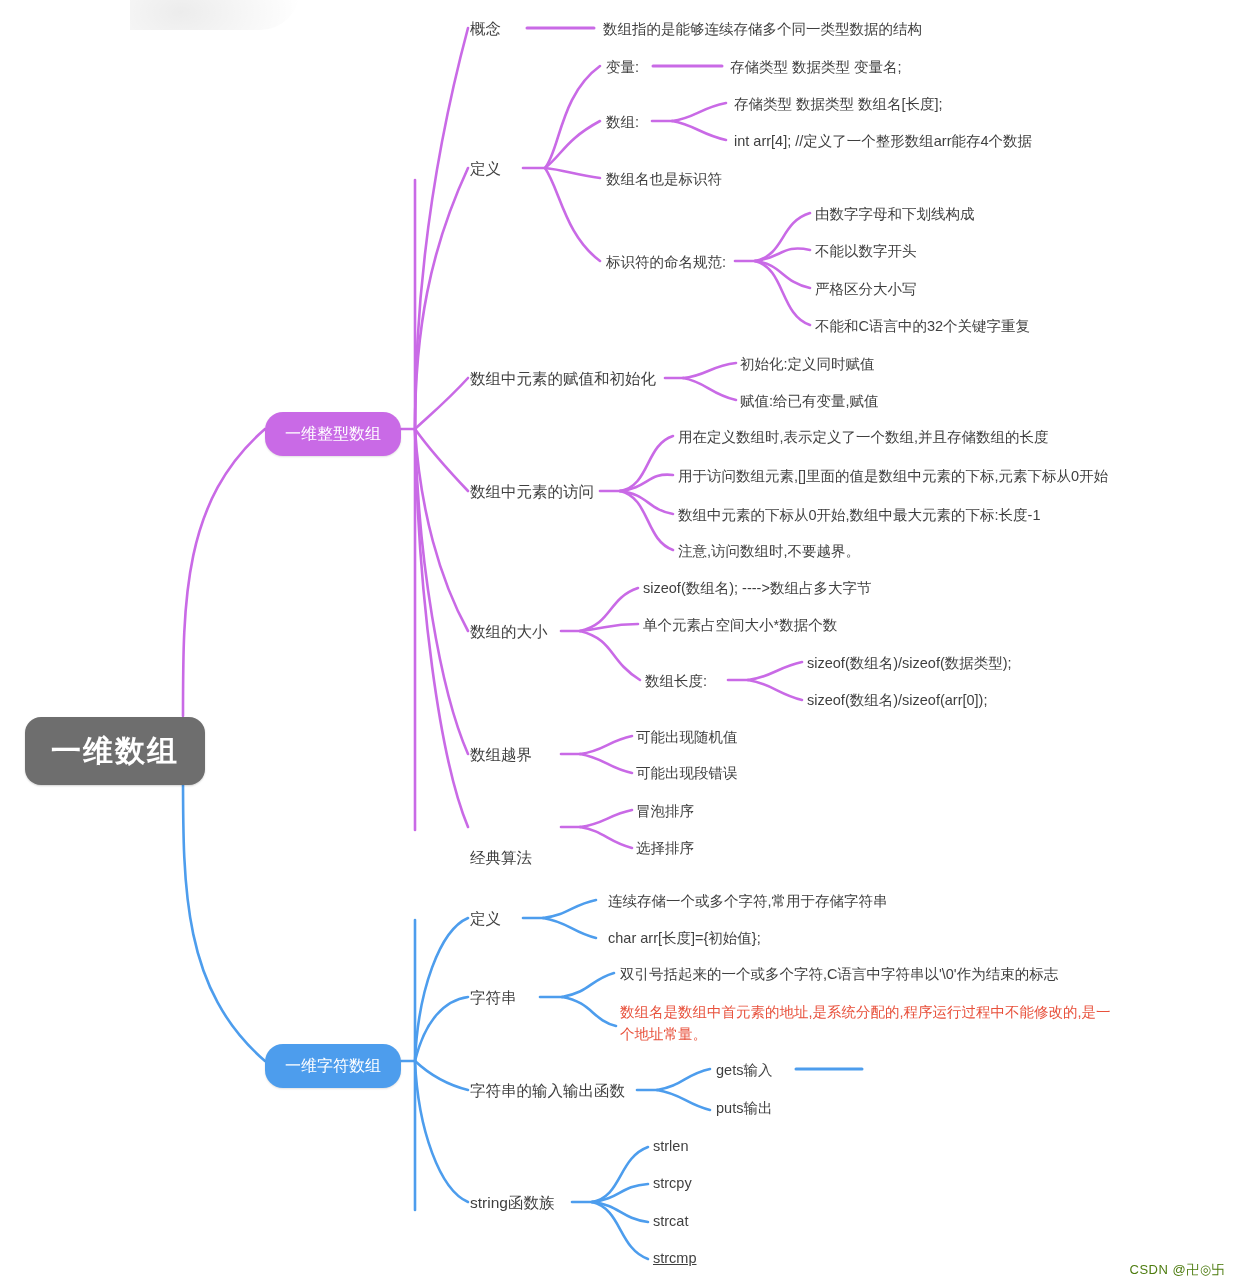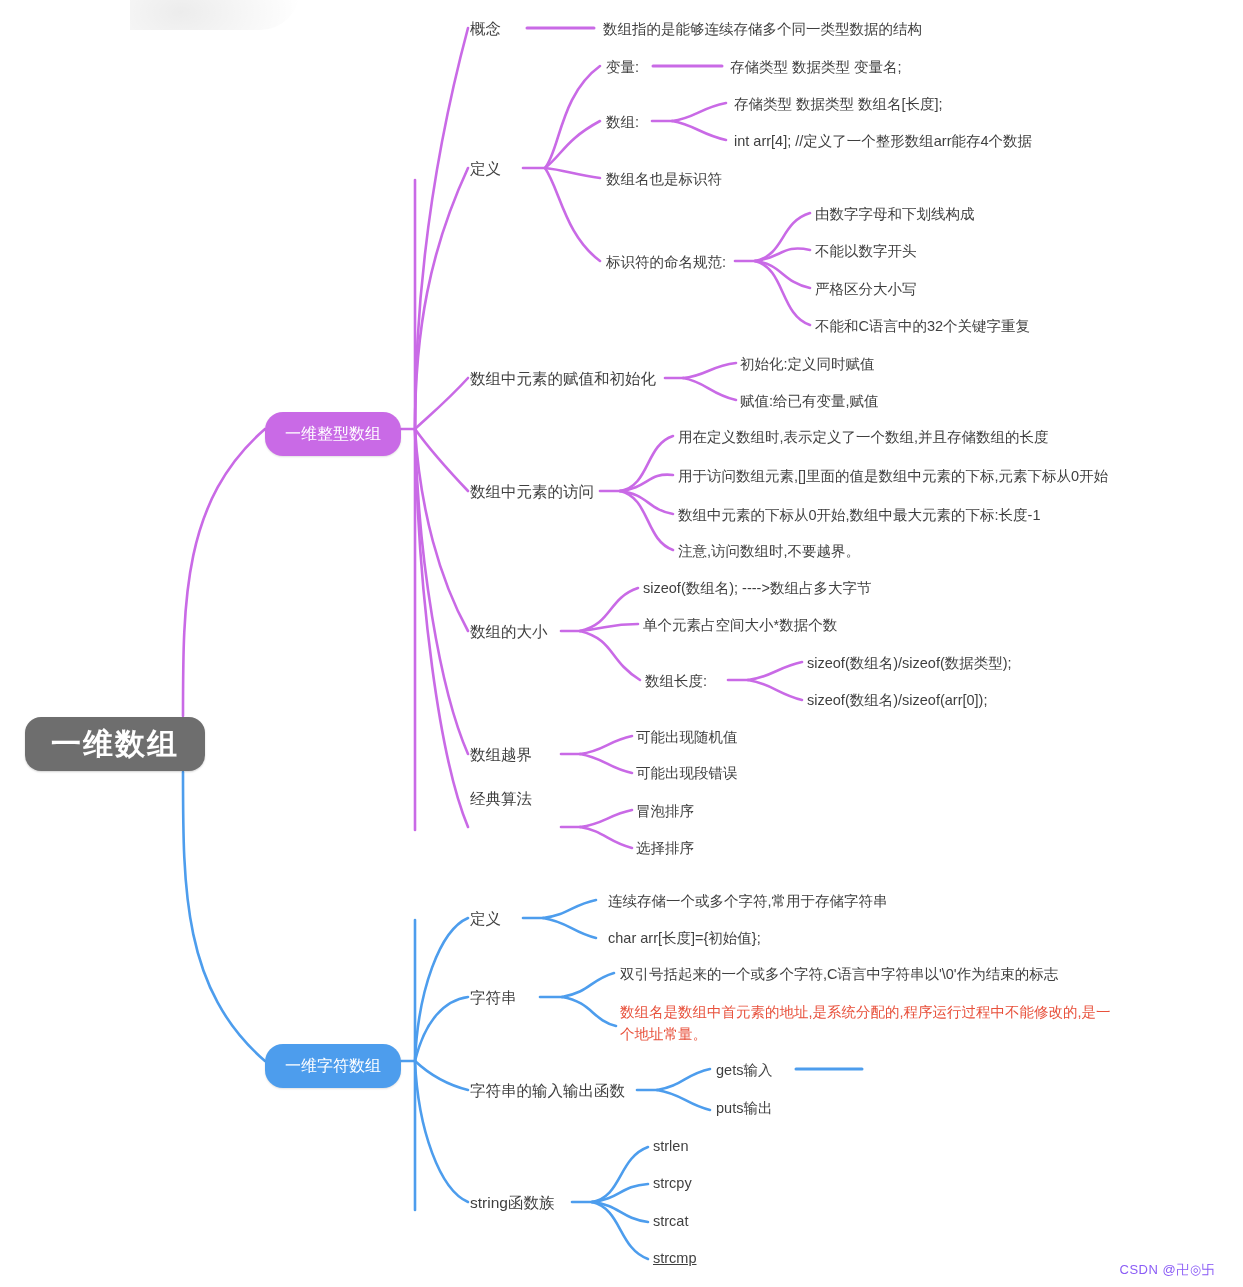--- a/index.html
+++ b/index.html
@@ -21,43 +21,43 @@
 
   .node{position:absolute;white-space:nowrap;}
 
   .root{
     display:flex;align-items:center;justify-content:center;
     background:#6e6e6e;color:#ffffff;
     border-radius:16px;
     font-size:30px;font-weight:bold;
     letter-spacing:2px;
     padding:0 26px;
-    height:54px;
+    height:68px;
     box-shadow:0 1px 2px rgba(0,0,0,.18);
   }
   .branch{
     display:flex;align-items:center;justify-content:center;
     color:#ffffff;border-radius:18px;
     font-size:16px;height:44px;padding:0 20px;
     box-shadow:0 1px 2px rgba(0,0,0,.12);
   }
   .branch.purple{background:#c96ae6;}
   .branch.blue{background:#4d9ded;}
 
   .topic{
     font-size:15.5px;color:#3f3f3f;line-height:1.45;
   }
   .leaf{
     font-size:14.5px;color:#3f3f3f;line-height:1.5;
   }
   .leaf.red{color:#e8513c;white-space:normal;width:500px;}
 
   .watermark{
-    position:absolute;right:28px;bottom:8px;
-    font-size:13px;color:#8b5cf6;letter-spacing:.5px;
+    position:absolute;right:18px;bottom:8px;
+    font-size:13px;color:#4d7c0f;letter-spacing:.5px;
   }
 </style>
 </head>
 <body>
 
 <div id="stage">
 
   <div class="corner-shade"></div>
 
   <svg id="wires" viewBox="0 0 1243 1287">
@@ -164,21 +164,21 @@
   <div class="node branch blue" style="left:265px;top:1044px;">
     <span>一维字符数组</span>
   </div>
 
   <div class="node topic" style="left:470px;top:18px;">概念</div>
   <div class="node topic" style="left:470px;top:158px;">定义</div>
   <div class="node topic" style="left:470px;top:368px;">数组中元素的赋值和初始化</div>
   <div class="node topic" style="left:470px;top:481px;">数组中元素的访问</div>
   <div class="node topic" style="left:470px;top:621px;">数组的大小</div>
   <div class="node topic" style="left:470px;top:744px;">数组越界</div>
-  <div class="node topic" style="left:470px;top:788px;text-align:right;">经典算法</div>
+  <div class="node topic" style="left:470px;top:847px;text-align:right;">经典算法</div>
 
   <div class="node leaf" style="left:603px;top:19px;">数组指的是能够连续存储多个同一类型数据的结构</div>
 
   <div class="node leaf" style="left:606px;top:57px;">变量:</div>
   <div class="node leaf" style="left:606px;top:112px;">数组:</div>
   <div class="node leaf" style="left:606px;top:169px;">数组名也是标识符</div>
   <div class="node leaf" style="left:606px;top:252px;">标识符的命名规范:</div>
 
   <div class="node leaf" style="left:730px;top:57px;">存储类型 数据类型 变量名;</div>
   <div class="node leaf" style="left:734px;top:94px;">存储类型 数据类型 数组名[长度];</div>

